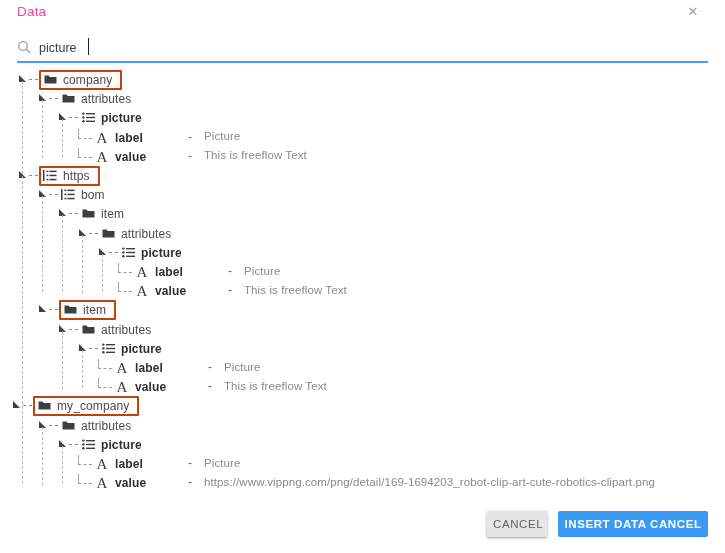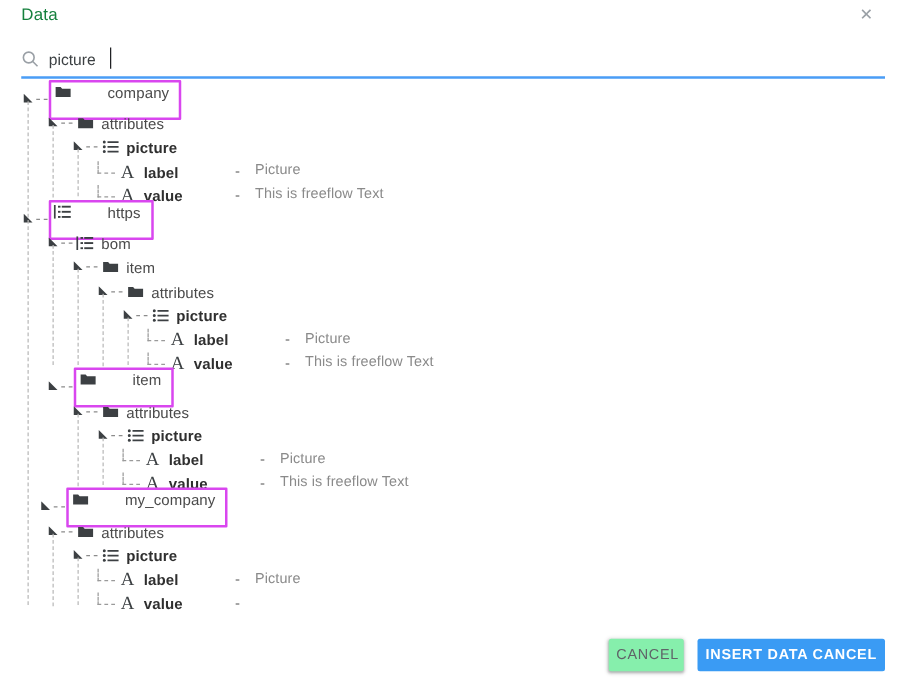--- a/index.html
+++ b/index.html
@@ -16,21 +16,21 @@
     background: #fff;
   }
 
   
   .hdr {
     position: absolute; left: 0; top: 0;
     width: 725px; height: 30px;
   }
   .hdr-title {
     position: absolute; left: 17px; top: 4px;
-    font-size: 13.5px; color: #15803d; letter-spacing: .2px;
+    font-size: 13.5px; color: #ec4899; letter-spacing: .2px;
   }
   .hdr-close {
     position: absolute; right: 24px; top: 4px;
     width: 16px; height: 16px;
     color: #9aa0a6; font-size: 13px; line-height: 16px;
     text-align: center; cursor: pointer;
   }
 
   
   .search-wrap {
@@ -102,25 +102,25 @@
   .ic-A {
     font-family: "Liberation Serif", serif;
     font-size: 15px; color: #3c4043; line-height: 14px;
     width: 14px; text-align: center;
   }
   .lbl {
     font-size: 12px; color: #4a4a4a; letter-spacing: .1px;
   }
   .lbl.b { font-weight: bold; color: #2f2f2f; }
   .hl {
-    border: 2px solid #d946ef;
-    padding: 1px 8px 13px 2px;
+    border: 2px solid #c2410c;
+    padding: 1px 8px 1px 2px;
     margin-left: -2px;
     border-radius: 1px;
-    display: flex; align-items: center; gap: 23px;
+    display: flex; align-items: center;
   }
   .hl .ic { margin-right: 6px; }
 
   .dash {
     position: absolute;
     font-size: 12px; color: #6b6b6b;
   }
   .val {
     position: absolute;
     font-size: 11.5px; color: #8a8a8a; letter-spacing: .1px;
@@ -142,21 +142,21 @@
   .btn {
     position: absolute; top: 16px;
     height: 26px;
     border: 0; border-radius: 2px;
     font-family: "Liberation Sans", sans-serif;
     font-size: 11.5px; letter-spacing: .6px;
     cursor: pointer;
   }
   .btn-cancel {
     right: 178px; width: 60px;
-    background: #86efac; color: #5f6368;
+    background: #e5e5e5; color: #5f6368;
     box-shadow: 0 1px 2px rgba(60,64,67,.3), 0 1px 3px 1px rgba(60,64,67,.15);
   }
   .btn-insert {
     right: 17px; width: 150px;
     background: #3a9bf4; color: #fff; font-weight: bold;
   }
 </style>
 </head>
 <body>
 
@@ -430,21 +430,21 @@
       <div class="val" style="left: 224px; top: 291px;">Picture</div>
       <div class="row" style="left: 98px; top: 307px;">
         <span class="leaf-elbow"></span>
         <span style="display: flex; align-items: center;">
           <span class="ic ic-A">A</span>
           <span class="lbl b">value</span>
         </span>
       </div>
       <div class="dash" style="left: 208px; top: 309px;">-</div>
       <div class="val" style="left: 224px; top: 310px;">This is freeflow Text</div>
-      <div class="row" style="left: 32px; top: 326px;">
+      <div class="row" style="left: 12px; top: 326px;">
         <span class="tw">
           <svg width="9" height="9" viewBox="0 0 9 9">
             <path d="M1 0 L8 7 L1 7 Z" fill="#3c4043"></path>
           </svg>
         </span>
         <span class="elbow"></span>
         <span class="hl" style="display: flex; align-items: center;">
           <span class="ic">
             <svg width="13" height="11" viewBox="0 0 13 11">
               <path d="M0.5 1.5h4l1.2 1.4H12.5v6.6H0.5z" fill="#3c4043"></path>
@@ -500,20 +500,21 @@
       <div class="dash" style="left: 188px; top: 386px;">-</div>
       <div class="val" style="left: 204px; top: 387px;">Picture</div>
       <div class="row" style="left: 78px; top: 403px;">
         <span class="leaf-elbow"></span>
         <span style="display: flex; align-items: center;">
           <span class="ic ic-A">A</span>
           <span class="lbl b">value</span>
         </span>
       </div>
       <div class="dash" style="left: 188px; top: 405px;">-</div>
+      <div class="val" style="left: 204px; top: 406px;">https://www.vippng.com/png/detail/169-1694203_robot-clip-art-cute-robotics-clipart.png</div>
       <div class="guide" style="left: 22px; top: 11px; height: 403px;"></div>
       <div class="guide" style="left: 42px; top: 30px; height: 58px;"></div>
       <div class="guide" style="left: 62px; top: 49px; height: 38px;"></div>
       <div class="guide" style="left: 42px; top: 126px; height: 96px;"></div>
       <div class="guide" style="left: 62px; top: 145px; height: 77px;"></div>
       <div class="guide" style="left: 82px; top: 165px; height: 58px;"></div>
       <div class="guide" style="left: 102px; top: 184px; height: 38px;"></div>
       <div class="guide" style="left: 62px; top: 261px; height: 58px;"></div>
       <div class="guide" style="left: 82px; top: 280px; height: 38px;"></div>
       <div class="guide" style="left: 42px; top: 357px; height: 58px;"></div>

